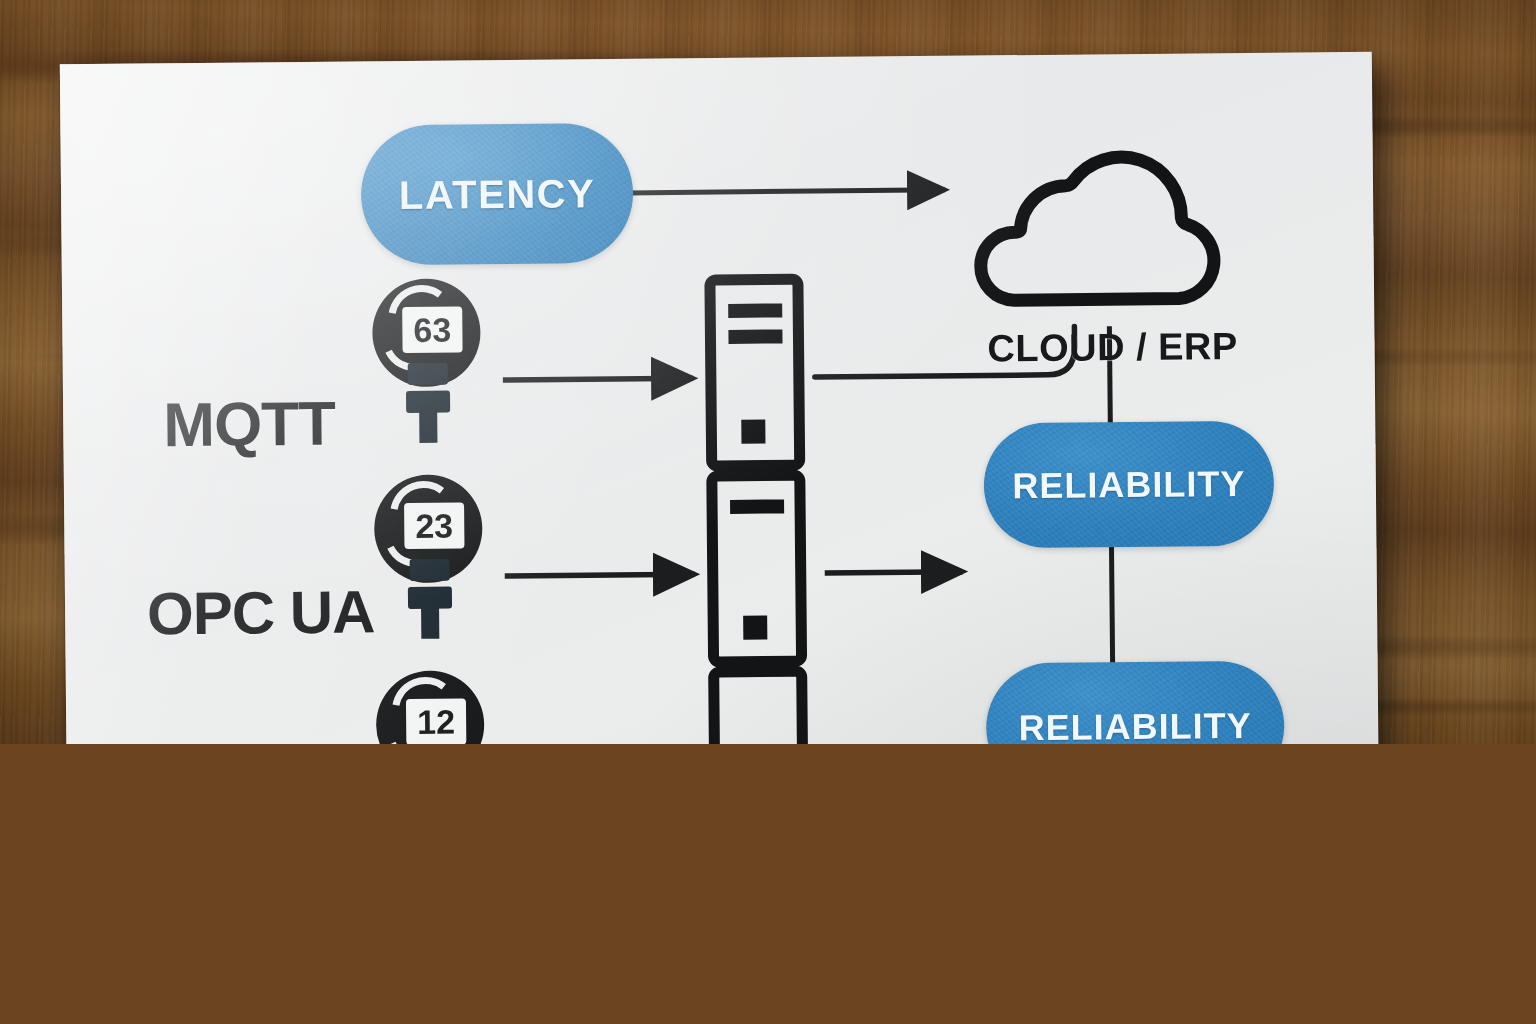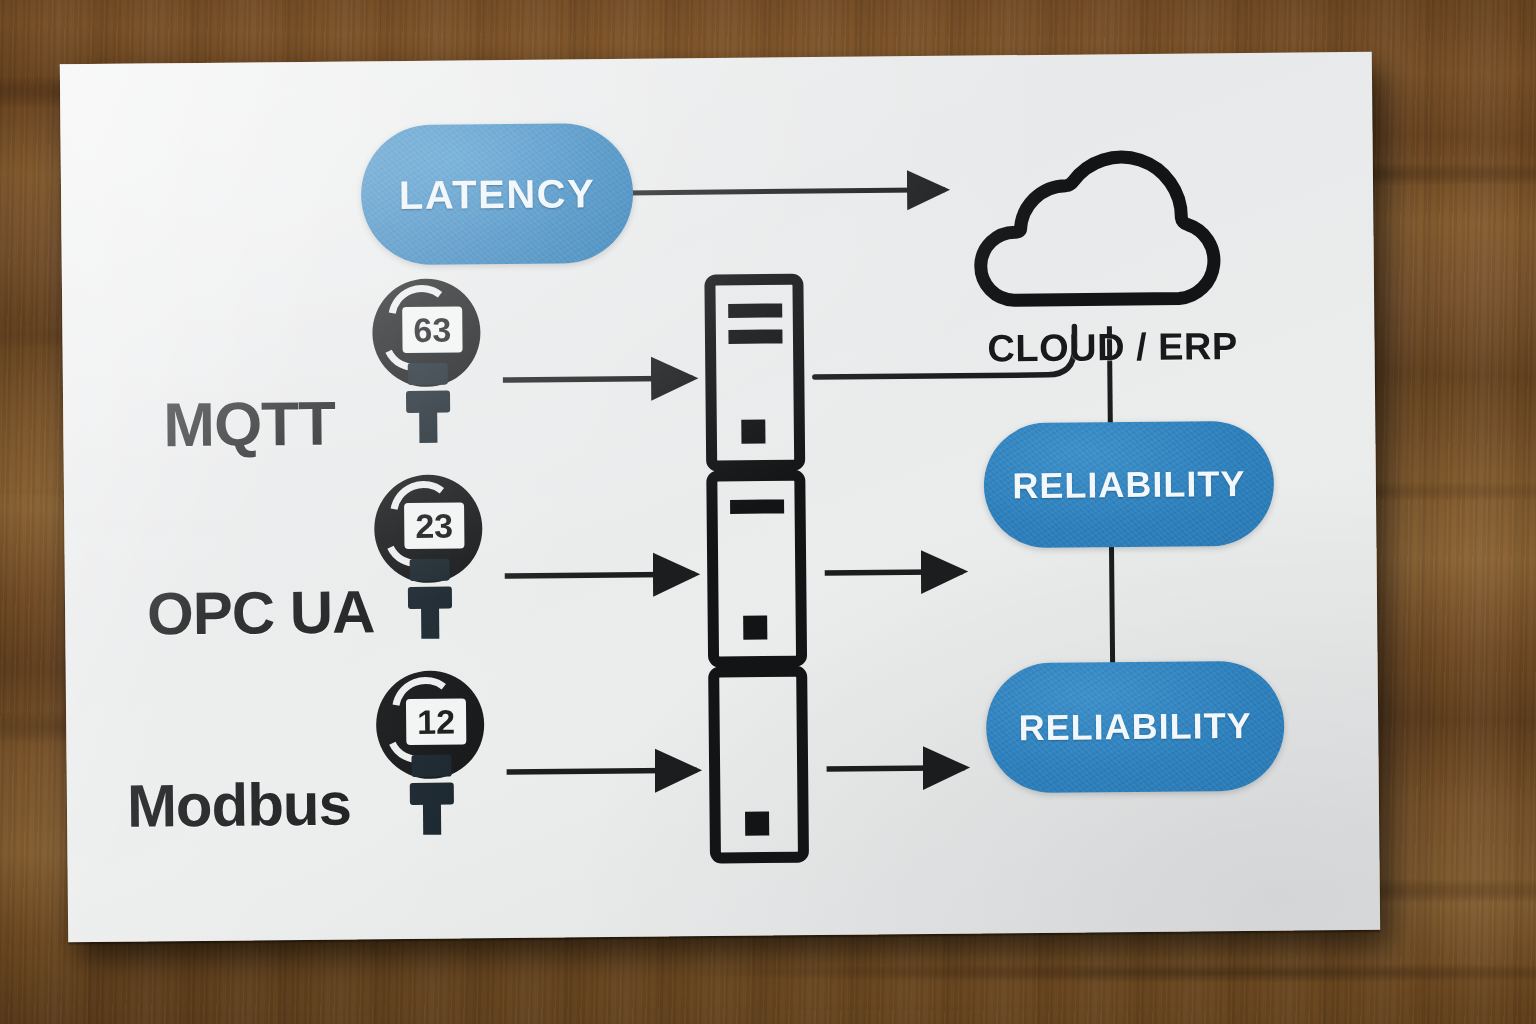--- a/index.html
+++ b/index.html
@@ -1,21 +1,21 @@
 <!DOCTYPE html>
 <html><head>
 <meta charset="utf-8">
 <style>
   html,body{margin:0;padding:0;}
   body{
     width:1536px;height:1024px;overflow:hidden;
     font-family:"Liberation Sans", sans-serif;
     background:#6b4420;
   }
-  .stage{position:relative;width:1536px;height:1024px;overflow:hidden;}
+  .stage{position:relative;width:1536px;height:744px;overflow:hidden;}
 
   
   .wood{
     position:absolute;inset:0;
     background:
       repeating-linear-gradient(91deg,
         rgba(255,255,255,0.045) 0px, rgba(255,255,255,0.045) 1px,
         rgba(0,0,0,0.05) 2px, rgba(0,0,0,0.05) 4px,
         rgba(255,255,255,0.02) 5px, rgba(255,255,255,0.02) 9px,
         rgba(0,0,0,0.03) 10px, rgba(0,0,0,0.03) 13px),

